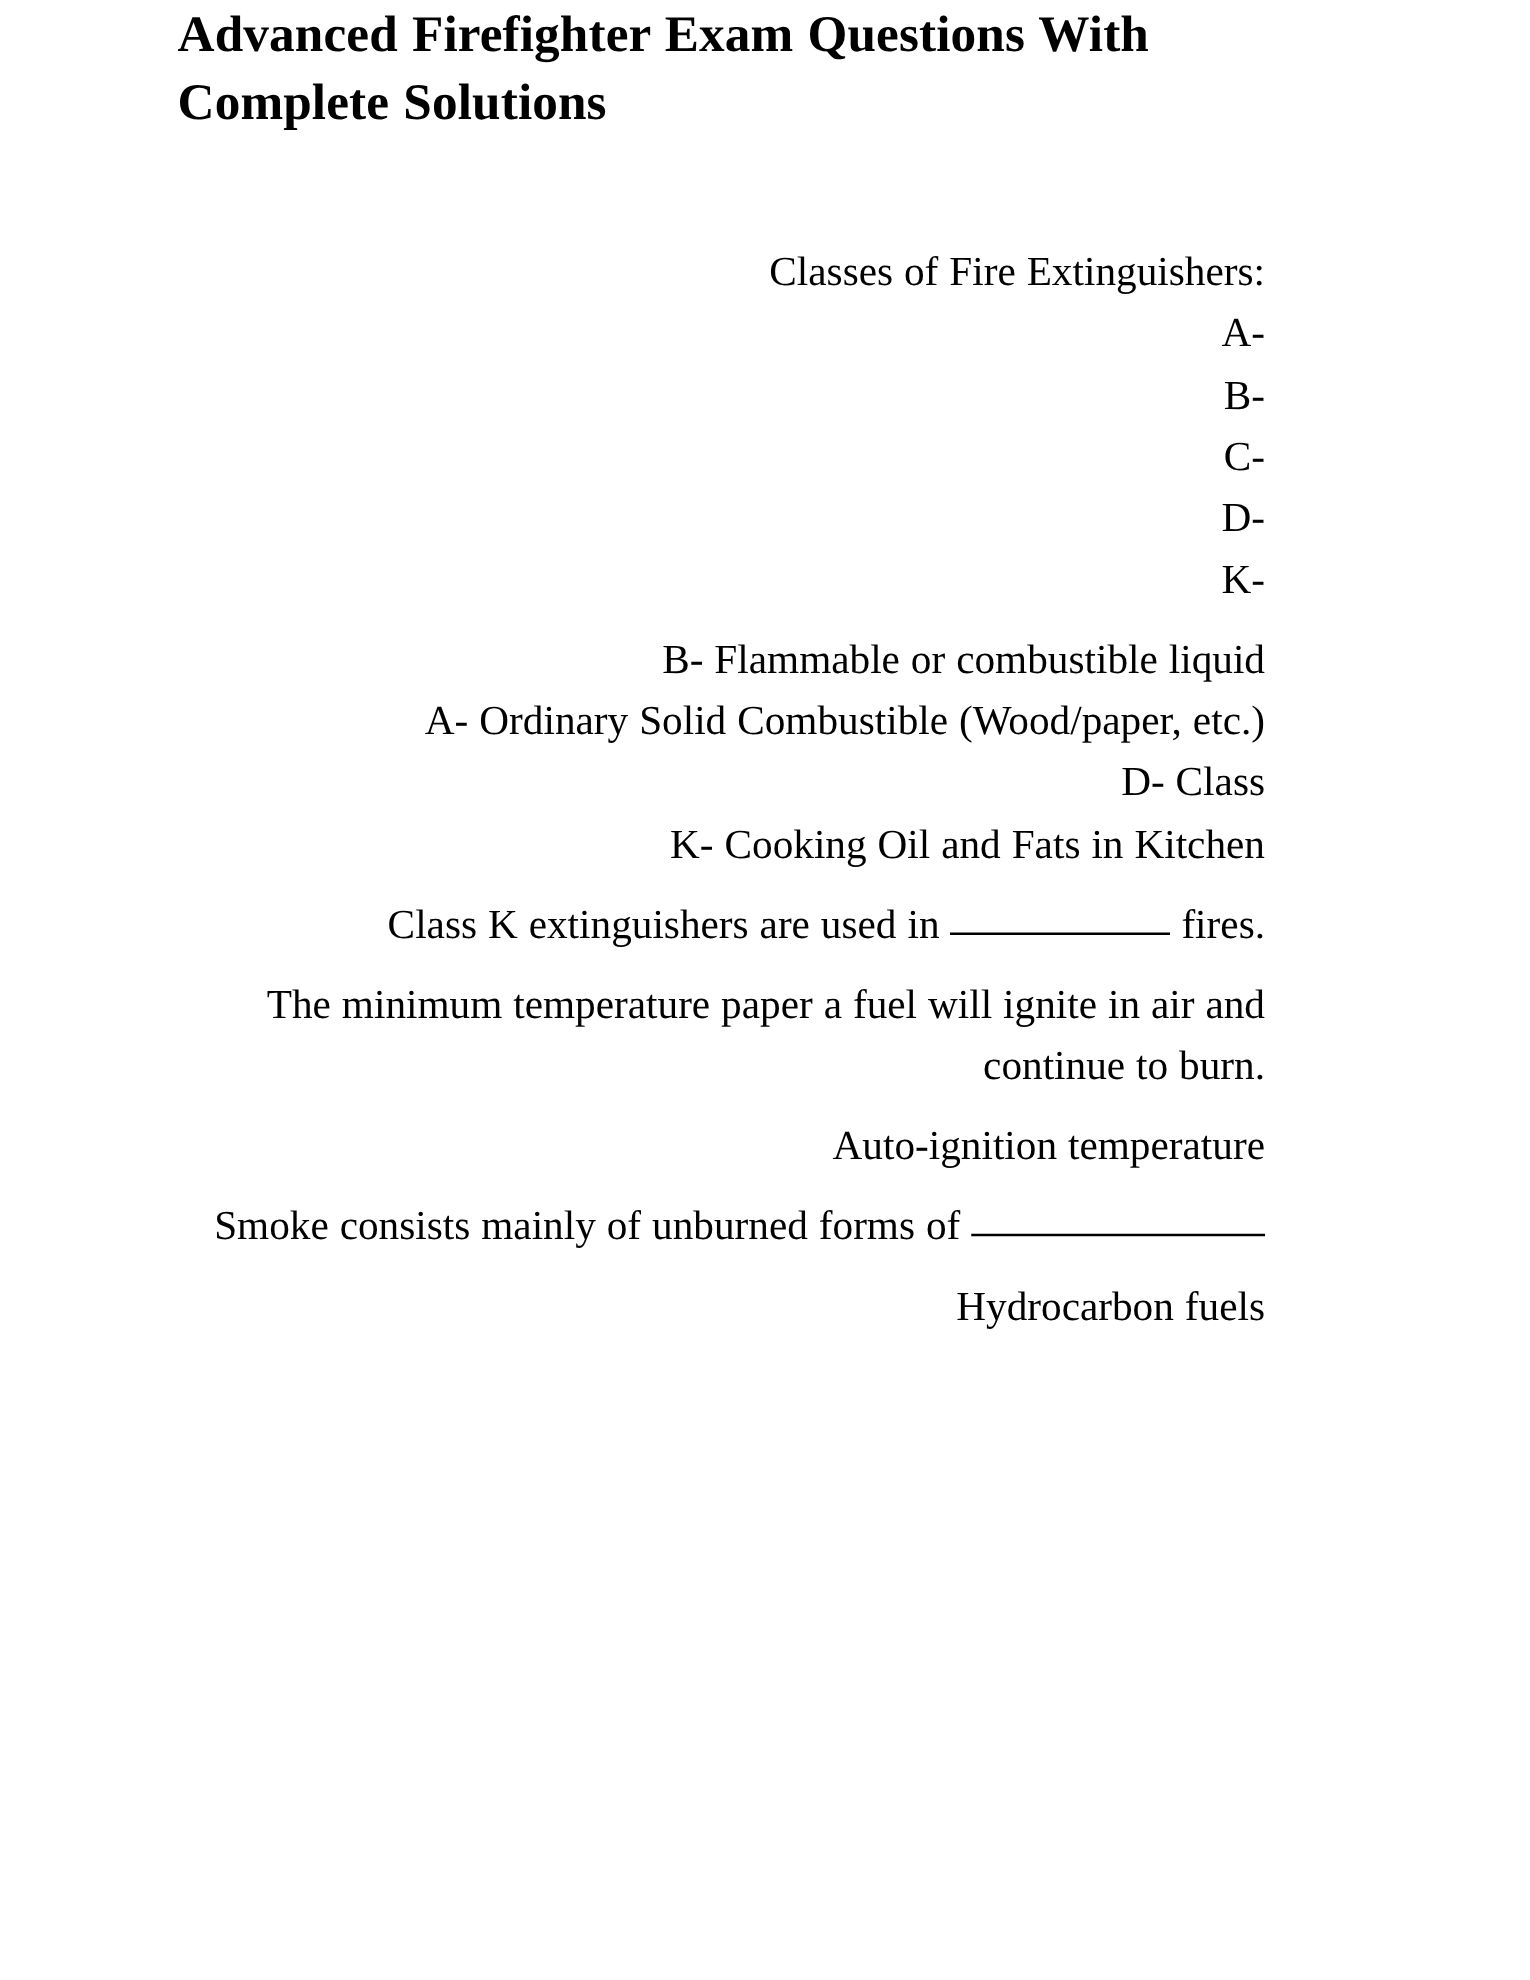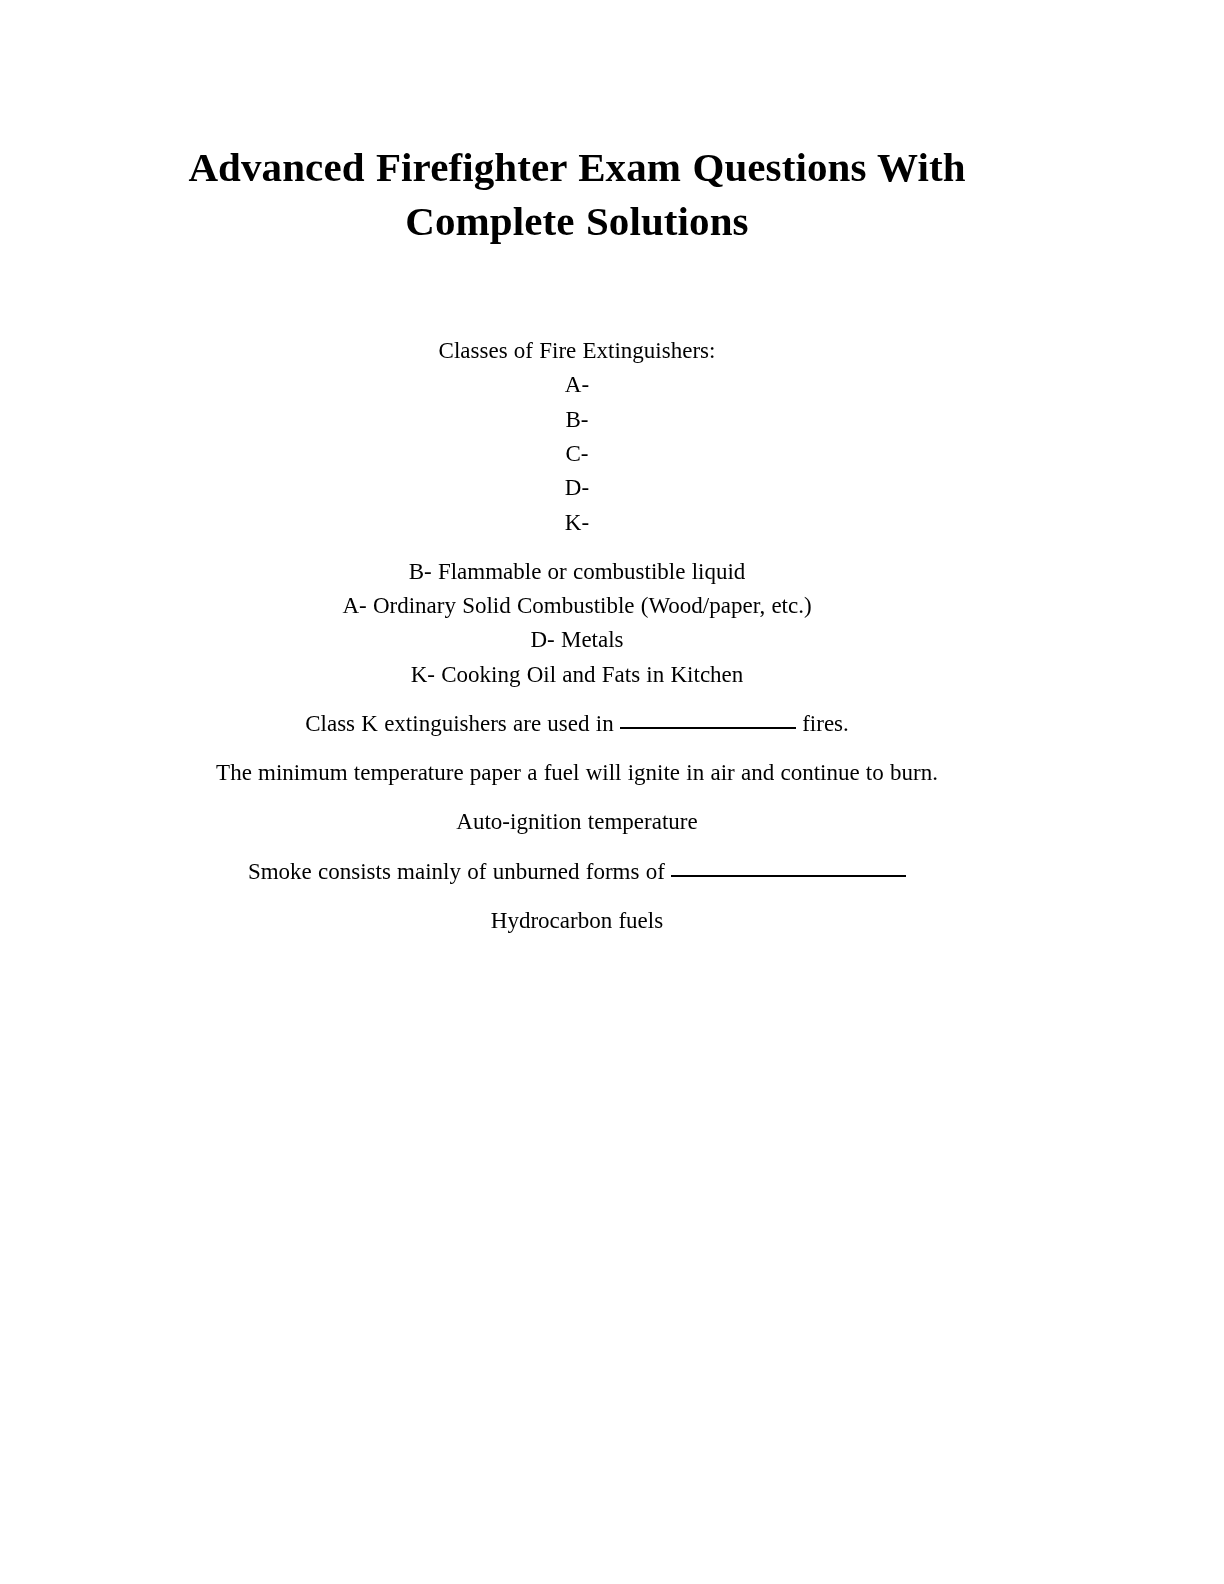--- a/index.html
+++ b/index.html
@@ -20,34 +20,32 @@
   .content {
     position: absolute;
     left: 142px;
     top: 0;
     width: 870px;
   }
   .doc-title {
     font-size: 41px;
     font-weight: bold;
     line-height: 1.32;
-    text-align: center;
     margin: 0;
-    padding-top: 140px;
     letter-spacing: 0.1px;
     word-spacing: 1px;
   }
   .spacer-after-title {
     height: 86px;
   }
   .para {
-    font-size: 23px;
+    font-size: 33px;
     line-height: 1.49;
     margin: 0 0 0 0;
-    text-align: center;
+    text-align: right;
     word-spacing: 0.5px;
   }
   .para + .para {
     margin-top: 0;
   }
   .block {
     margin-bottom: 15px;
   }
   .block:last-child {
     margin-bottom: 17px;
@@ -81,21 +79,21 @@
       <p class="para">A-</p>
       <p class="para">B-</p>
       <p class="para">C-</p>
       <p class="para">D-</p>
       <p class="para">K-</p>
     </div>
 
     <div class="block">
       <p class="para">B- Flammable or combustible liquid</p>
       <p class="para">A- Ordinary Solid Combustible (Wood/paper, etc.)</p>
-      <p class="para">D- Metals</p>
+      <p class="para">D- Class</p>
       <p class="para">K- Cooking Oil and Fats in Kitchen</p>
     </div>
 
     <div class="block">
       <p class="para"><span>Class K extinguishers are used in </span><span class="blank-line blank-short"></span><span> fires.</span></p>
     </div>
 
 
     <div class="block">
       <p class="para">The minimum temperature paper a fuel will ignite in air and continue to burn.</p>

